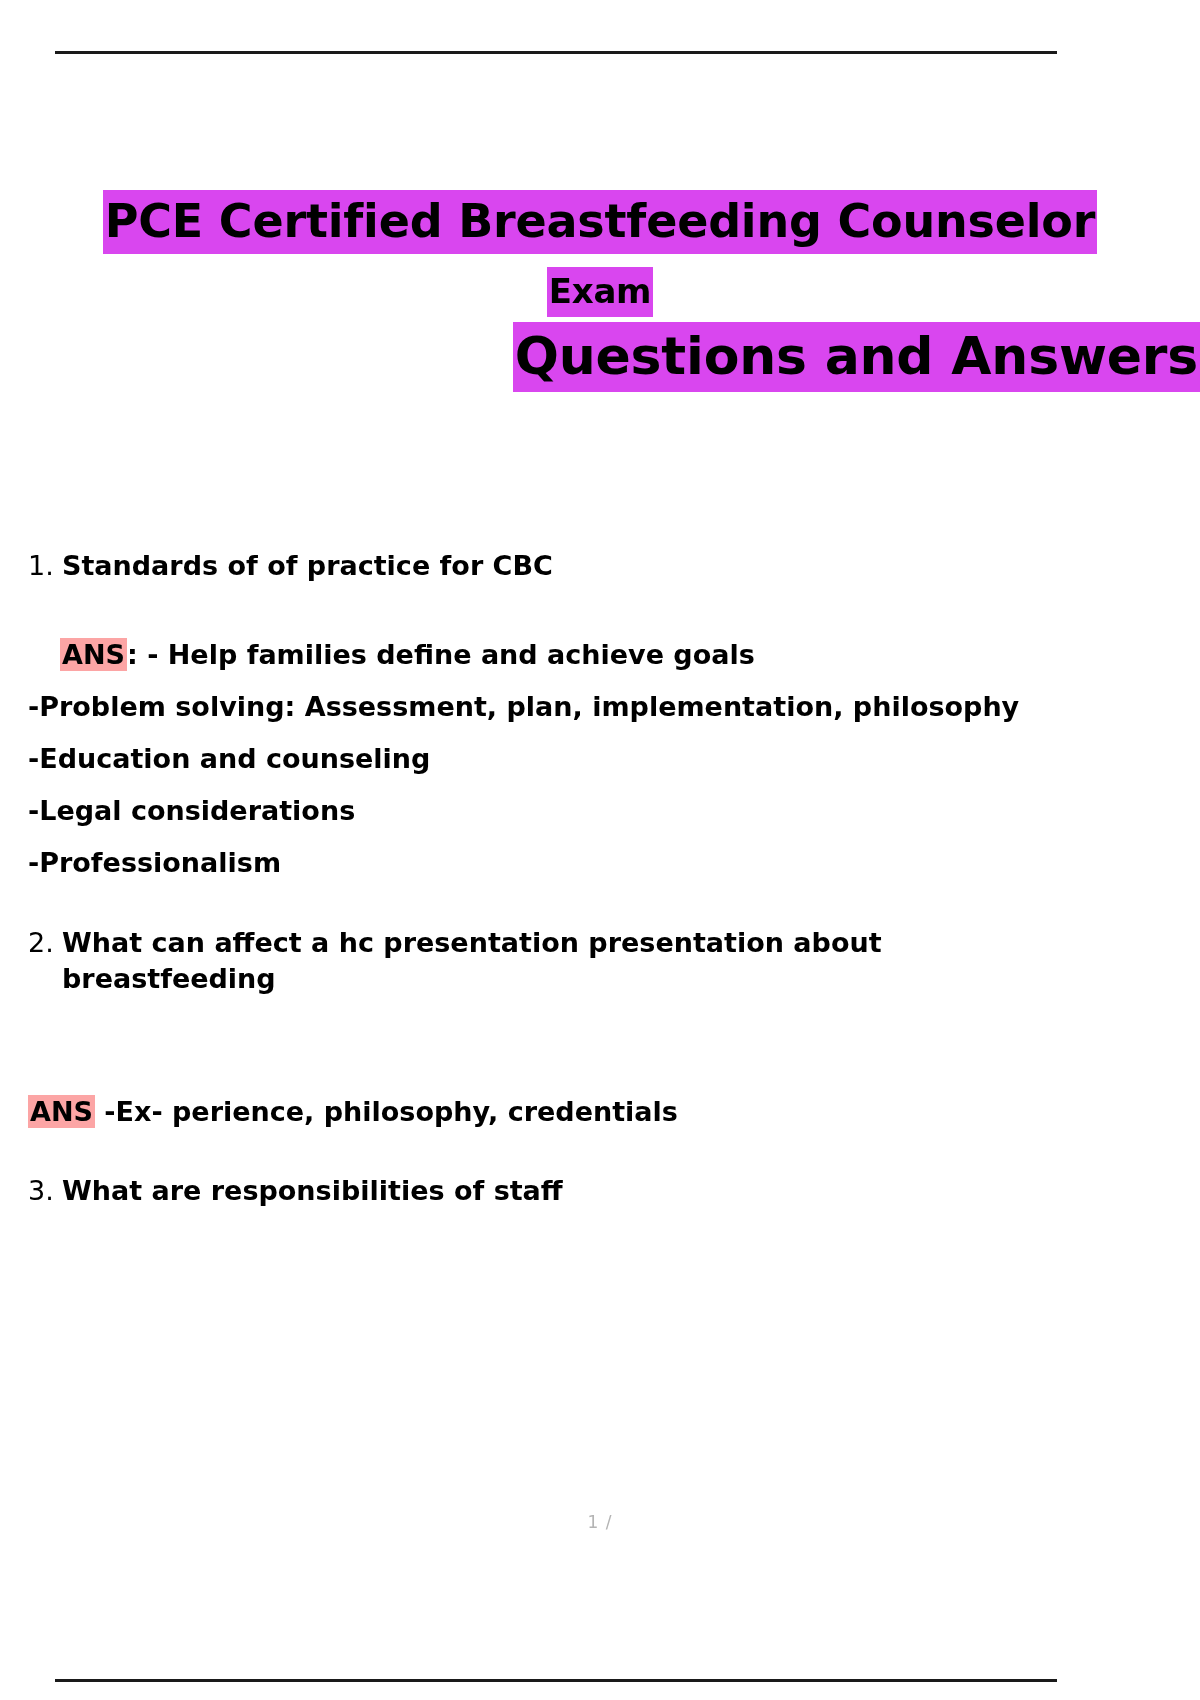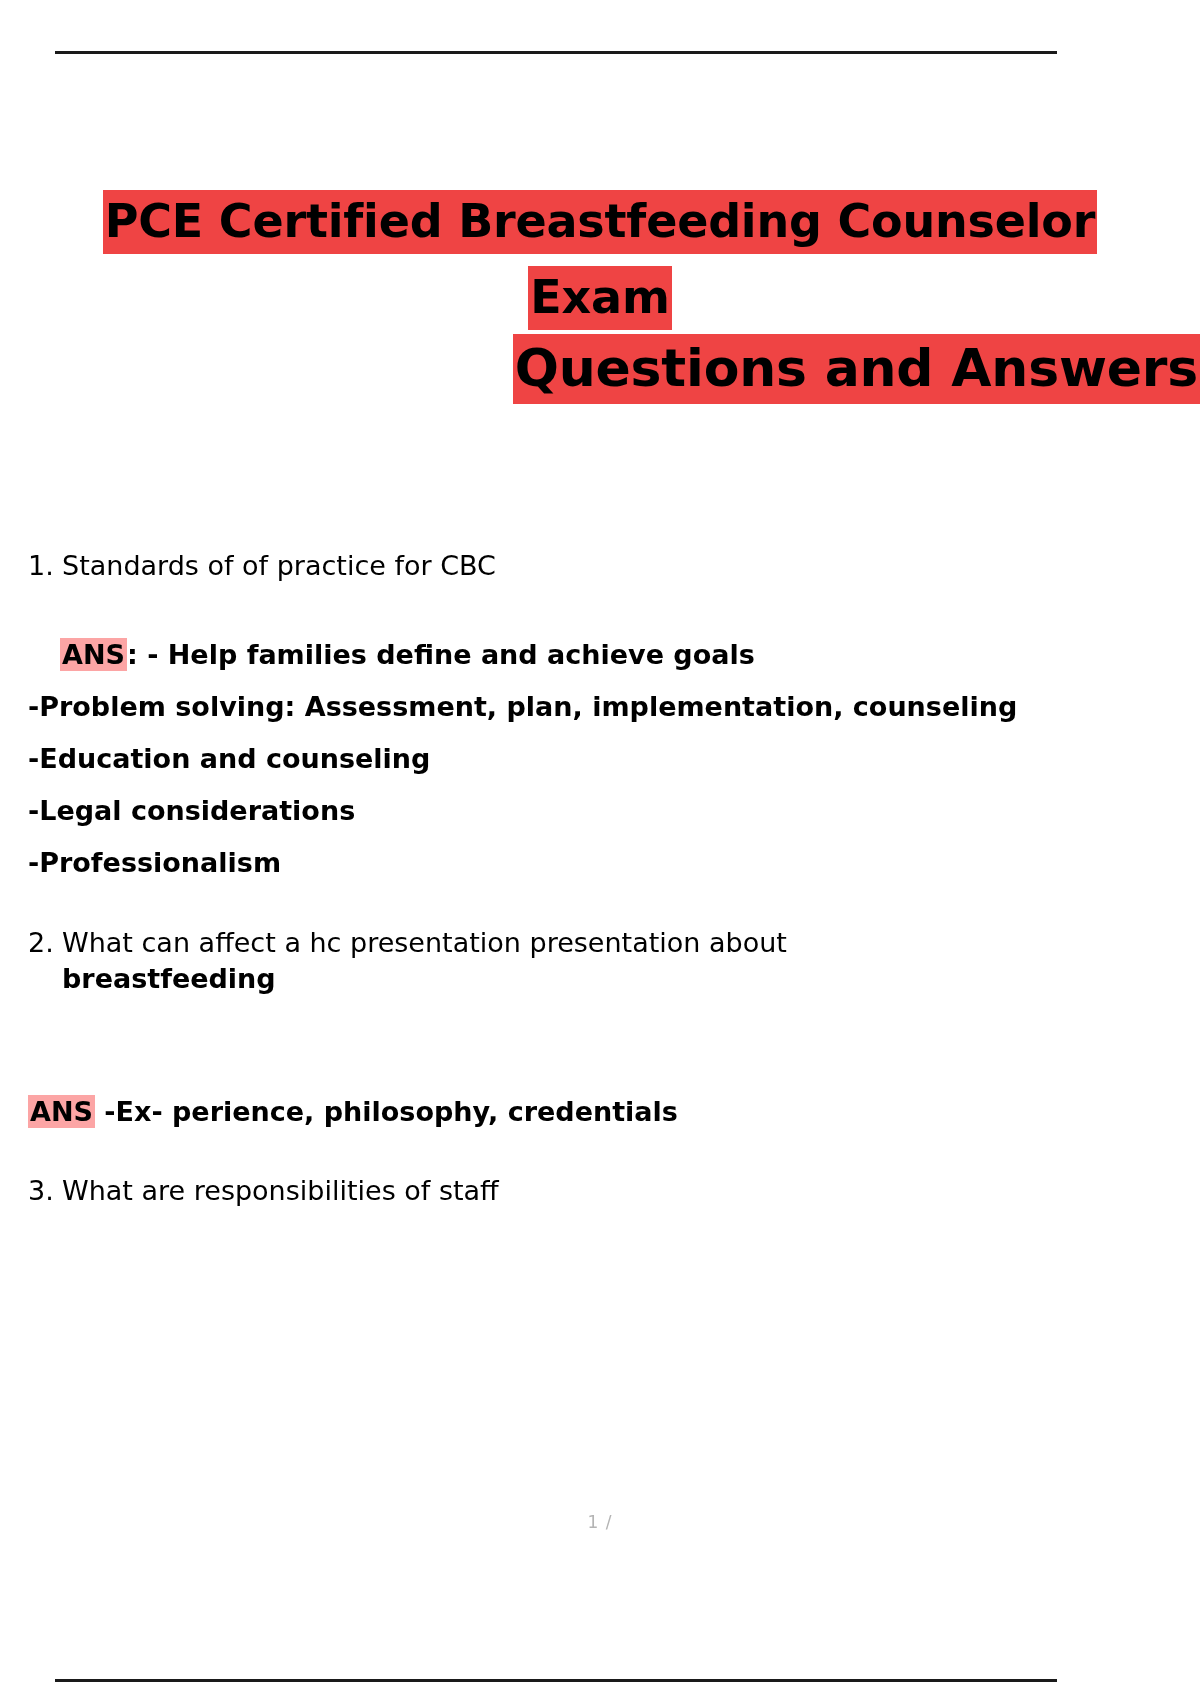--- a/index.html
+++ b/index.html
@@ -45,29 +45,29 @@
     font-weight: 700;
     letter-spacing: -0.2px;
     line-height: 1.0;
     white-space: nowrap;
   }
   .title-line-1 {
     font-size: 46px;
     margin-bottom: 30px;
   }
   .title-line-2 {
-    font-size: 46px;
+    font-size: 34px;
     margin-bottom: 22px;
   }
   .title-line-3 {
     font-size: 52px;
     text-align: right;
   }
   .hl-yellow {
-    background: #ef4444;
+    background: #d946ef;
     padding: 4px 2px 6px 2px;
   }
 
   
   .content {
     position: absolute;
     top: 552px;
     left: 28px;
     width: 1090px;
     font-size: 27px;
@@ -84,21 +84,21 @@
     font-weight: 700;
     font-size: 27px;
   }
   .q-num {
     font-weight: 400;
     width: 34px;
     flex: 0 0 34px;
     font-size: 27px;
   }
   .q-text {
-    font-weight: 400;
+    font-weight: 700;
   }
 
   .ans-line {
     font-size: 27px;
     font-weight: 700;
     white-space: nowrap;
   }
   .ans-line.indent { padding-left: 32px; }
 
   .hl-green {
@@ -163,21 +163,21 @@
         <span class="q-text">Standards of of practice for CBC</span>
       </div>
 
       <div class="sp-q1-ans"></div>
 
       <div class="ans-line indent">
         <span class="hl-green">ANS</span><span>: - Help families define and achieve goals</span>
       </div>
 
       <div class="bullets">
-        <div class="bullet-line">-Problem solving: Assessment, plan, implementation, counseling</div>
+        <div class="bullet-line">-Problem solving: Assessment, plan, implementation, philosophy</div>
         <div class="bullet-line">-Education and counseling</div>
         <div class="bullet-line">-Legal considerations</div>
         <div class="bullet-line">-Professionalism</div>
       </div>
     </div>
 
     <div class="gap-q2"></div>
 
     <div class="qa-item">
       <div class="q-line">

